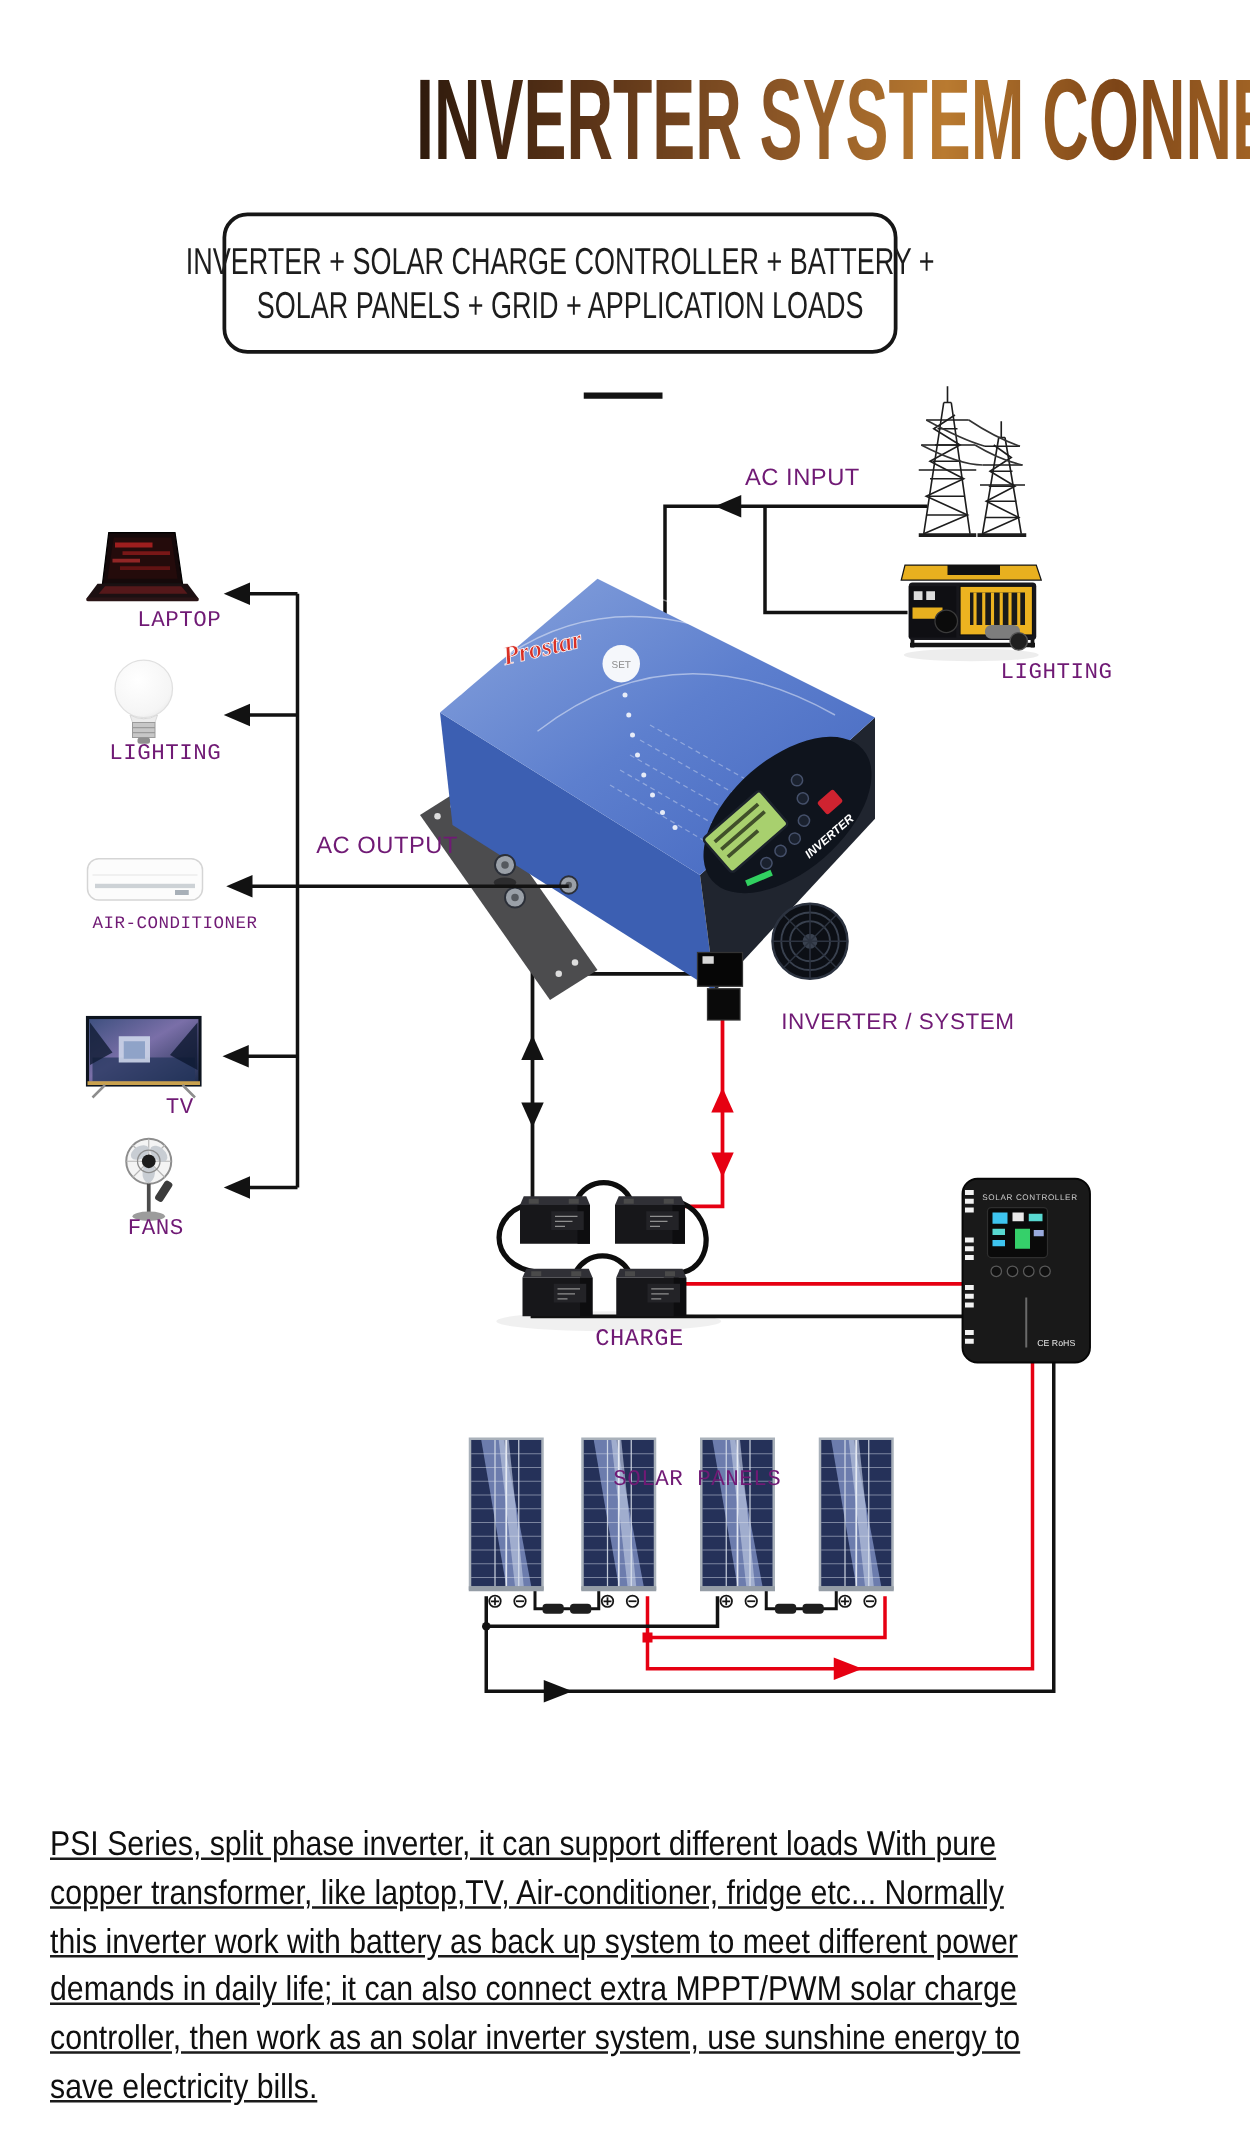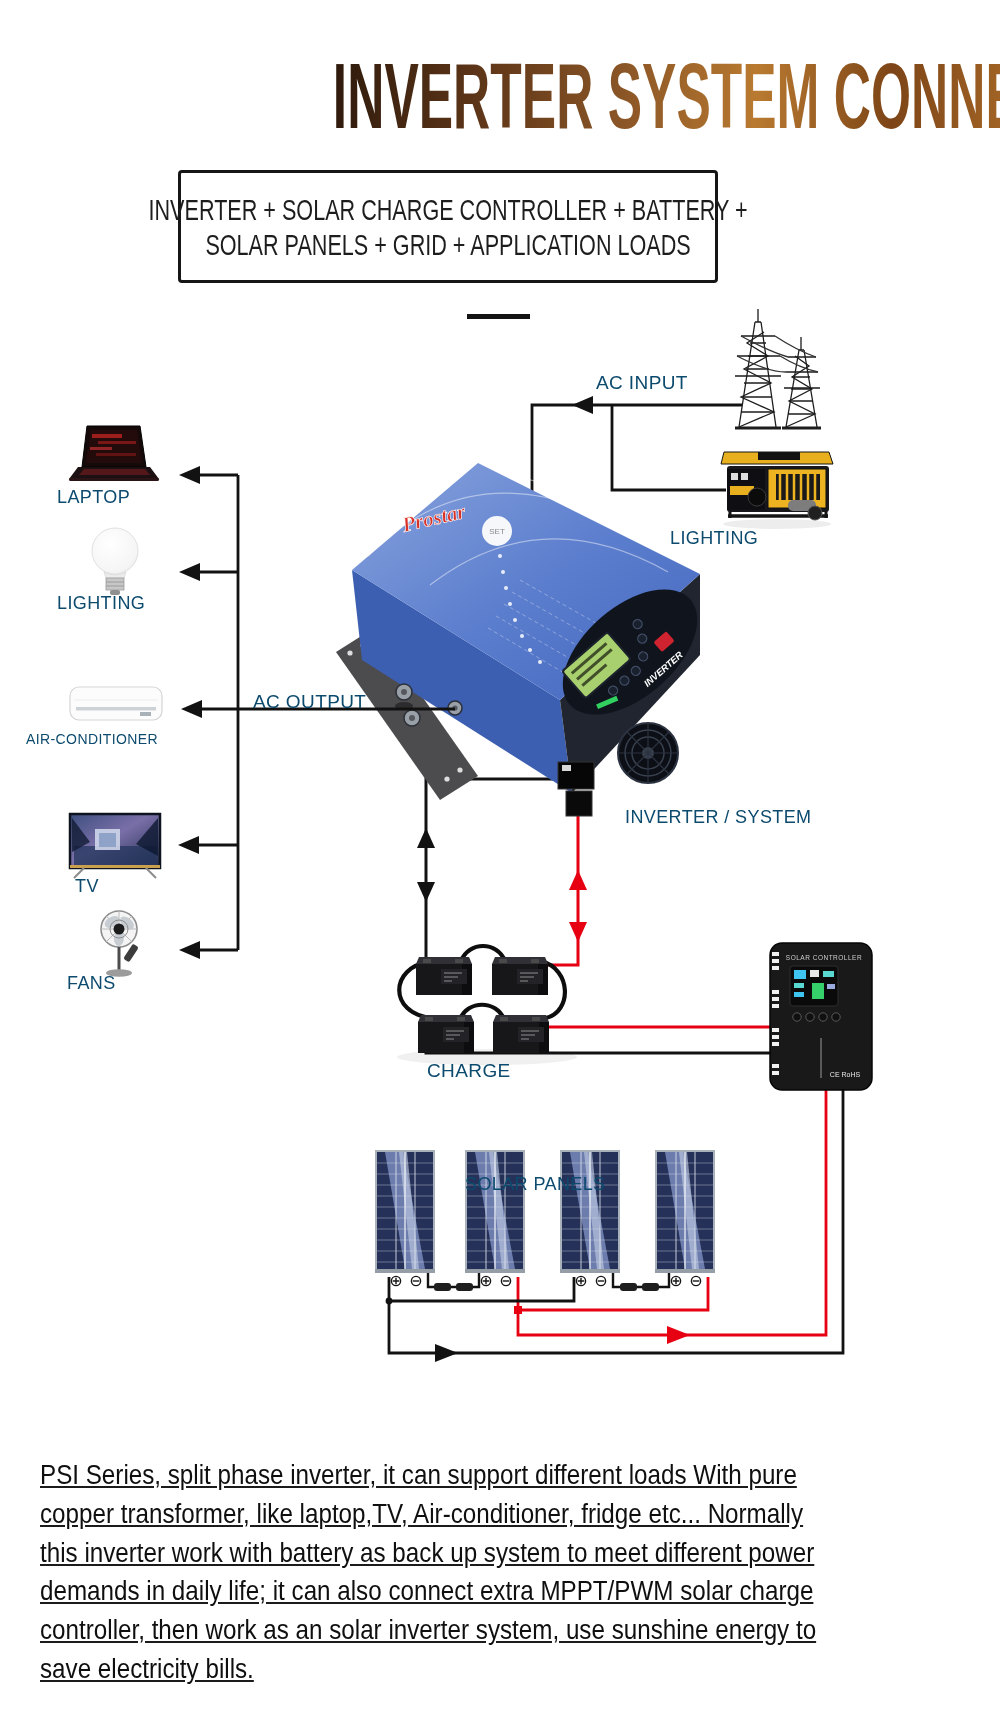--- a/index.html
+++ b/index.html
@@ -7,27 +7,27 @@
         font-family:"Liberation Sans",sans-serif;color:#1b1b1b;}
   .abs{position:absolute;}
   
   #title-wrap{left:0;top:50px;width:920px;text-align:center;}
   #title{display:inline-block;font-size:92px;font-weight:bold;line-height:1;
          letter-spacing:0px;transform:scaleX(.56);transform-origin:center;
          background:linear-gradient(94deg,#2e1a0c 0%,#5a3317 16%,#8a5526 34%,#b97a30 50%,#7d4517 66%,#a96a28 82%,#c98f45 100%);
          -webkit-background-clip:text;background-clip:text;color:transparent;white-space:nowrap;}
   
   #subtitle-box{left:178px;top:170px;width:540px;height:113px;border:3.5px solid #161616;
-       border-radius:4px;box-sizing:border-box;display:flex;flex-direction:column;
+       border-radius:20px;box-sizing:border-box;display:flex;flex-direction:column;
        align-items:center;justify-content:center;gap:2px;}
   .sub-line{font-size:30px;color:#1d1d1d;white-space:nowrap;transform:scaleX(.72);transform-origin:center;line-height:1.1;}
   #subtitle-dash{left:467px;top:314px;width:63px;height:5px;background:#131313;}
   
-  .dlabel{font-size:18px;color:#0c4a6e;letter-spacing:.4px;white-space:nowrap;}
-  .center{text-align:left;}
+  .dlabel{font-size:18px;color:#701a75;letter-spacing:.4px;white-space:nowrap;}
+  .center{text-align:right;font-family:Liberation Mono, monospace;}
   
   #description{left:40px;top:1456px;width:950px;text-decoration:underline;}
   .dline{font-size:27.5px;line-height:38.8px;color:#0f0f0f;white-space:nowrap;
          transform:scaleX(.88);transform-origin:left center;}
 </style>
 </head>
 <body>
 
 <div id="page">
 
@@ -381,21 +381,21 @@
         <rect x="-3.5" y="-9" width="7" height="18" rx="2.5" fill="#3c3c3c"></rect>
       </g>
     </g>
   </svg>
 
   <div class="abs dlabel" style="left:596px;top:372px;font-size:19px">AC INPUT</div>
   <div class="abs dlabel center" style="left:670px;top:528px;width:220px">LIGHTING</div>
   <div class="abs dlabel center" style="left:57px;top:487px;width:120px">LAPTOP</div>
   <div class="abs dlabel center" style="left:57px;top:593px;width:120px">LIGHTING</div>
   <div class="abs dlabel center" style="left:26px;top:731px;width:180px;font-size:14px">AIR-CONDITIONER</div>
-  <div class="abs dlabel" style="left:253px;top:691px;font-size:19px">AC OUTPUT</div>
+  <div class="abs dlabel" style="left:253px;top:666px;font-size:19px">AC OUTPUT</div>
   <div class="abs dlabel center" style="left:75px;top:876px;width:80px">TV</div>
   <div class="abs dlabel center" style="left:67px;top:973px;width:80px">FANS</div>
   <div class="abs dlabel" style="left:625px;top:807px">INVERTER / SYSTEM</div>
   <div class="abs dlabel center" style="left:427px;top:1060px;width:120px;font-size:19px">CHARGE</div>
   <div class="abs dlabel center" style="left:465px;top:1174px;width:160px">SOLAR PANELS</div>
 
   <div class="abs" id="description">
     <div class="dline">PSI Series, split phase inverter, it can support different loads With pure</div>
     <div class="dline">copper transformer, like laptop,TV, Air-conditioner, fridge etc... Normally</div>
     <div class="dline">this inverter work with battery as back up system to meet different power</div>

